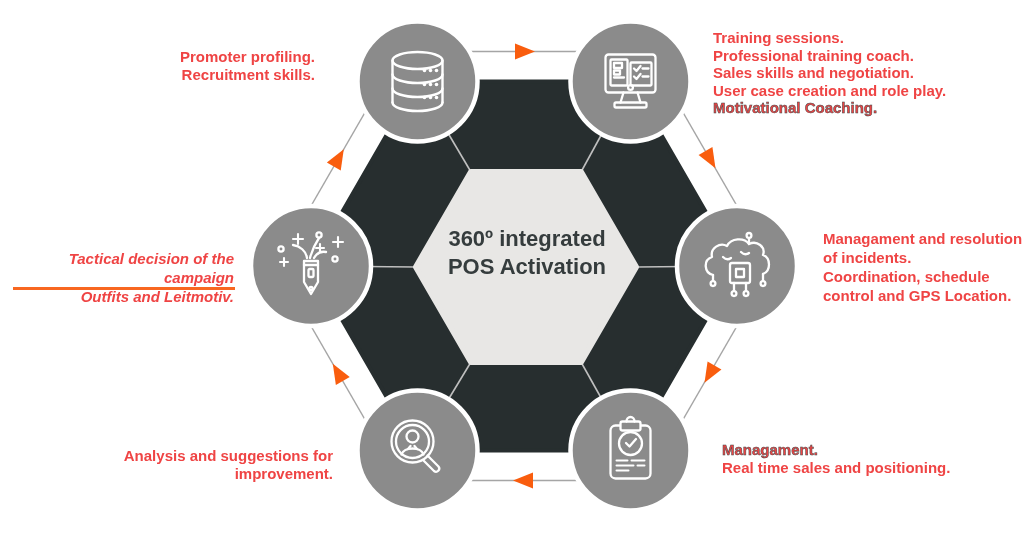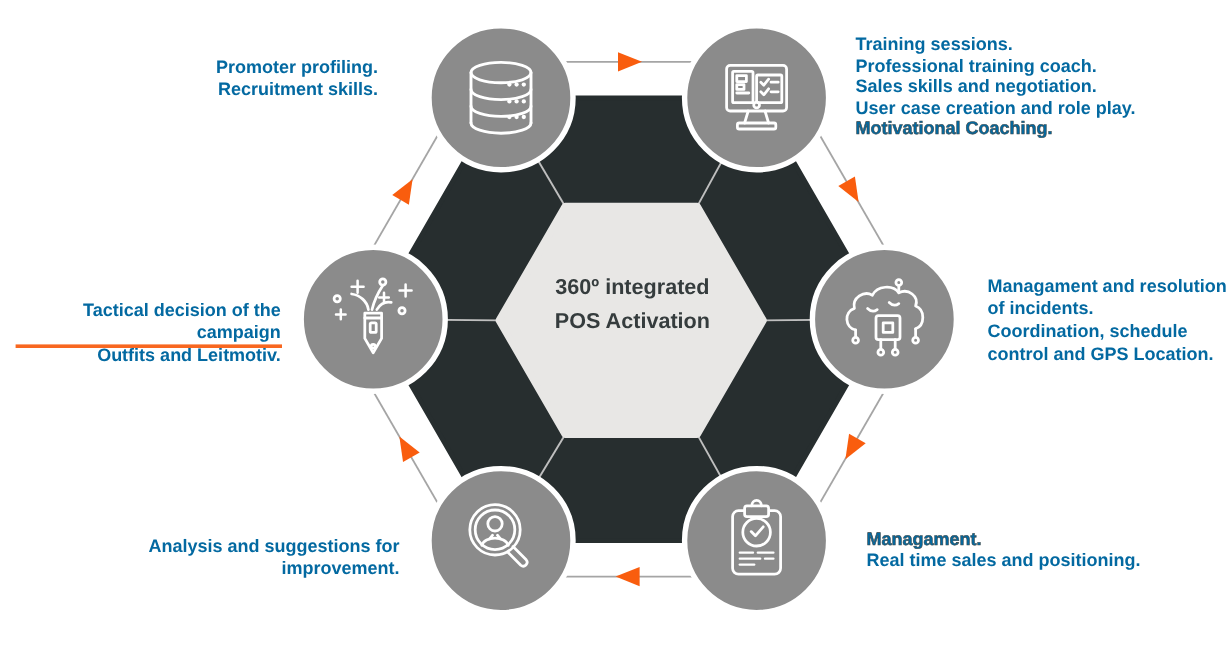--- a/index.html
+++ b/index.html
@@ -2,37 +2,37 @@
 <html><head>
 <meta charset="utf-8">
 <style>
   html,body{margin:0;padding:0;background:#ffffff;}
   .stage{
     position:relative;width:1024px;height:540px;background:#ffffff;overflow:hidden;
     font-family:"Liberation Sans",sans-serif;
   }
   .diagram-svg{position:absolute;left:0;top:0;}
   .label{
-    position:absolute;color:#0369a1;font-weight:bold;font-size:15px;
+    position:absolute;color:#ef4444;font-weight:bold;font-size:15px;
   }
   .label span{display:block;}
   .label.right{text-align:right;}
   .xbold{-webkit-text-stroke:0.5px #3E4849;}
   .promoter{left:115px;top:48px;width:200px;line-height:18px;text-align:right;}
   .training{left:713px;top:29px;width:310px;line-height:17.5px;}
   .management{left:823px;top:229px;width:210px;line-height:19px;}
   .reporting{left:722px;top:441px;width:300px;line-height:18px;}
   .analysis{left:103px;top:447px;width:230px;line-height:18px;text-align:right;}
-  .tactical{left:8px;top:249px;width:226px;line-height:19px;text-align:right;}
+  .tactical{left:8px;top:249px;width:226px;line-height:19px;text-align:right;font-style:italic;}
   .tactical-underline{
     position:absolute;left:13px;top:287px;width:222px;height:3px;background:#F86720;
   }
   .center-title{
     position:absolute;left:377px;top:225px;width:300px;text-align:center;
-    font-size:18px;font-weight:bold;color:#353C3D;line-height:28px;
+    font-size:22px;font-weight:bold;color:#353C3D;line-height:28px;
   }
   .center-title span{display:block;}
 </style>
 </head>
 <body>
 
 <div class="stage">
 
   <svg class="diagram-svg" width="1024" height="540" viewBox="0 0 1024 540">
 

